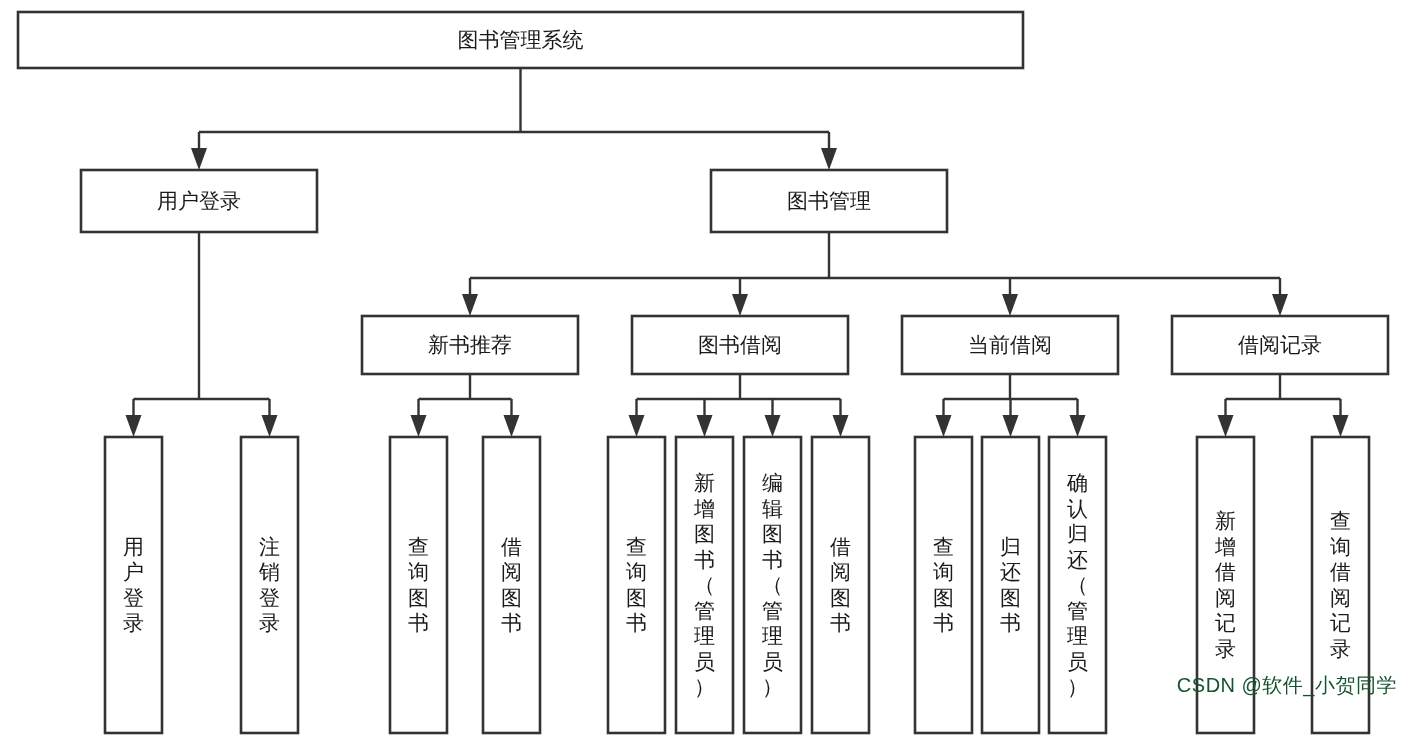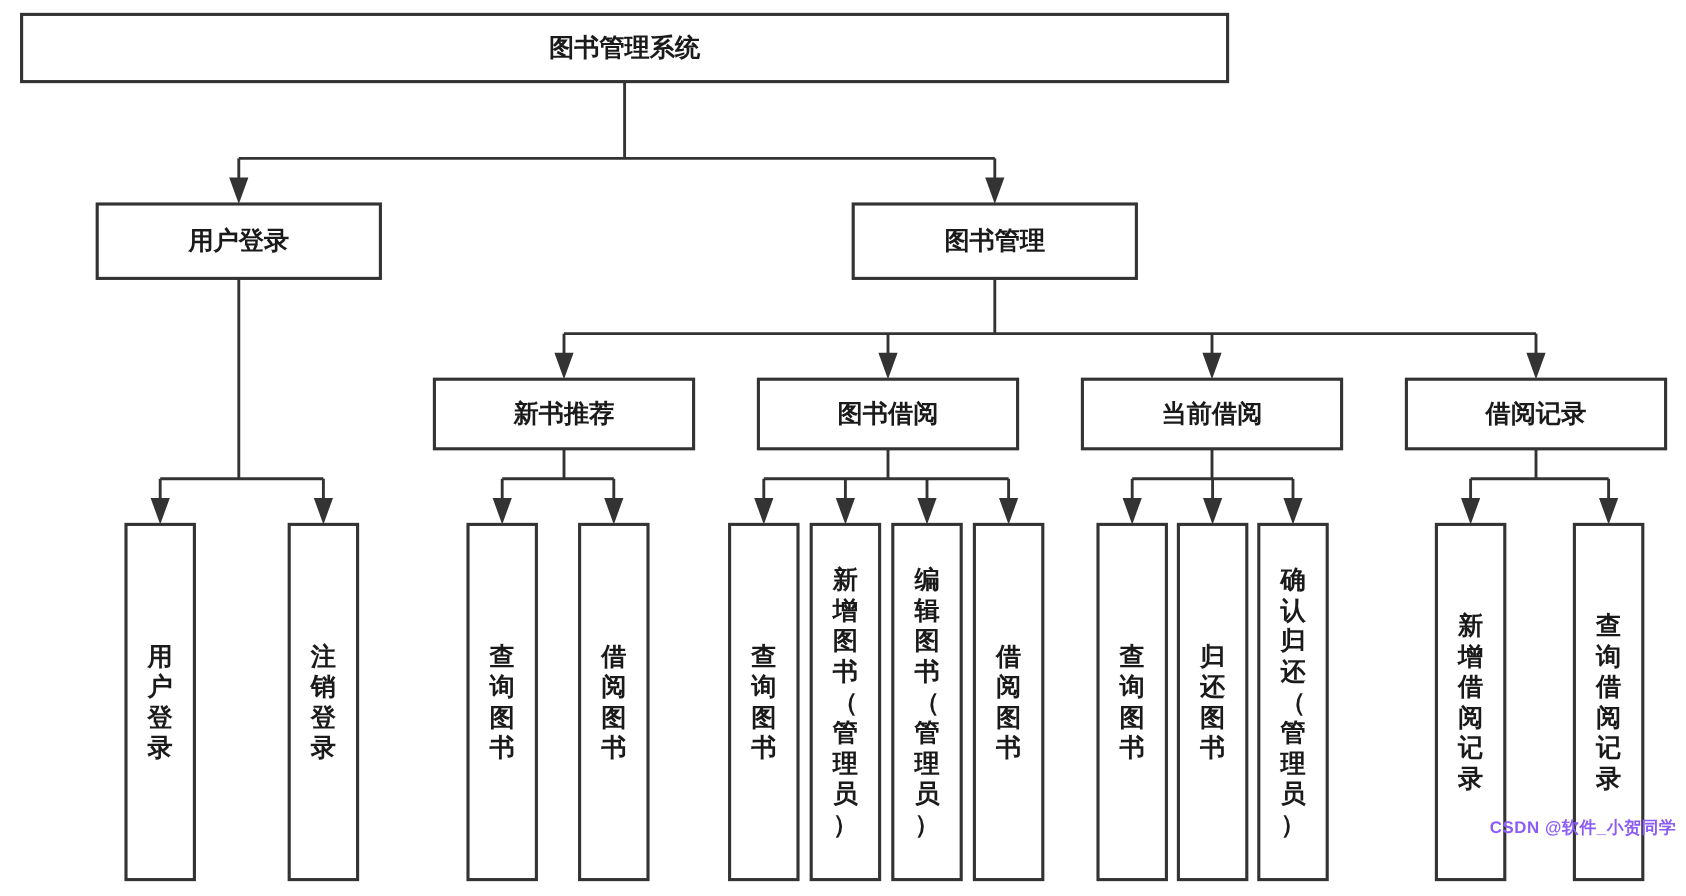--- a/index.html
+++ b/index.html
@@ -1,37 +1,37 @@
 <!DOCTYPE html>
 <html><head>
 <meta charset="utf-8">
 <style>
   html,body{margin:0;padding:0;background:#ffffff;}
   body{
     font-family:"Liberation Sans","DejaVu Sans",sans-serif;
     width:1405px;height:747px;overflow:hidden;position:relative;
   }
-  #diagram-root{position:relative;width:1405px;height:703px;font-weight:bold;}
+  #diagram-root{position:relative;width:1405px;height:703px;}
   svg#tree{position:absolute;left:0;top:0;width:1405px;height:747px;display:block;}
   .node-box{fill:#ffffff;stroke:#333333;stroke-width:2.6;}
   .edge{stroke:#333333;stroke-width:2.4;fill:none;}
   .arrow-head{fill:#333333;stroke:none;}
   .node-label{
     font-family:"Liberation Sans","DejaVu Sans",sans-serif;
     fill:#1a1a1a;font-size:21px;text-anchor:middle;
     dominant-baseline:middle;
   }
   .node-label-v{
     font-family:"Liberation Sans","DejaVu Sans",sans-serif;
     fill:#1a1a1a;font-size:21px;text-anchor:middle;
   }
   .watermark{
     position:absolute;right:8px;bottom:4px;
     font-family:"Liberation Sans","DejaVu Sans",sans-serif;
-    font-size:14px;color:#8b5cf6;white-space:nowrap;
+    font-size:20px;color:#14532d;white-space:nowrap;
     letter-spacing:0.5px;pointer-events:none;
   }
 </style>
 </head>
 <body>
 
 <div id="diagram-root">
   <svg id="tree" viewBox="0 0 1405 747" preserveAspectRatio="none" xmlns="http://www.w3.org/2000/svg">
     <g id="edge-layer">
         <line x1="520.5" y1="68" x2="520.5" y2="132" class="edge"></line>

